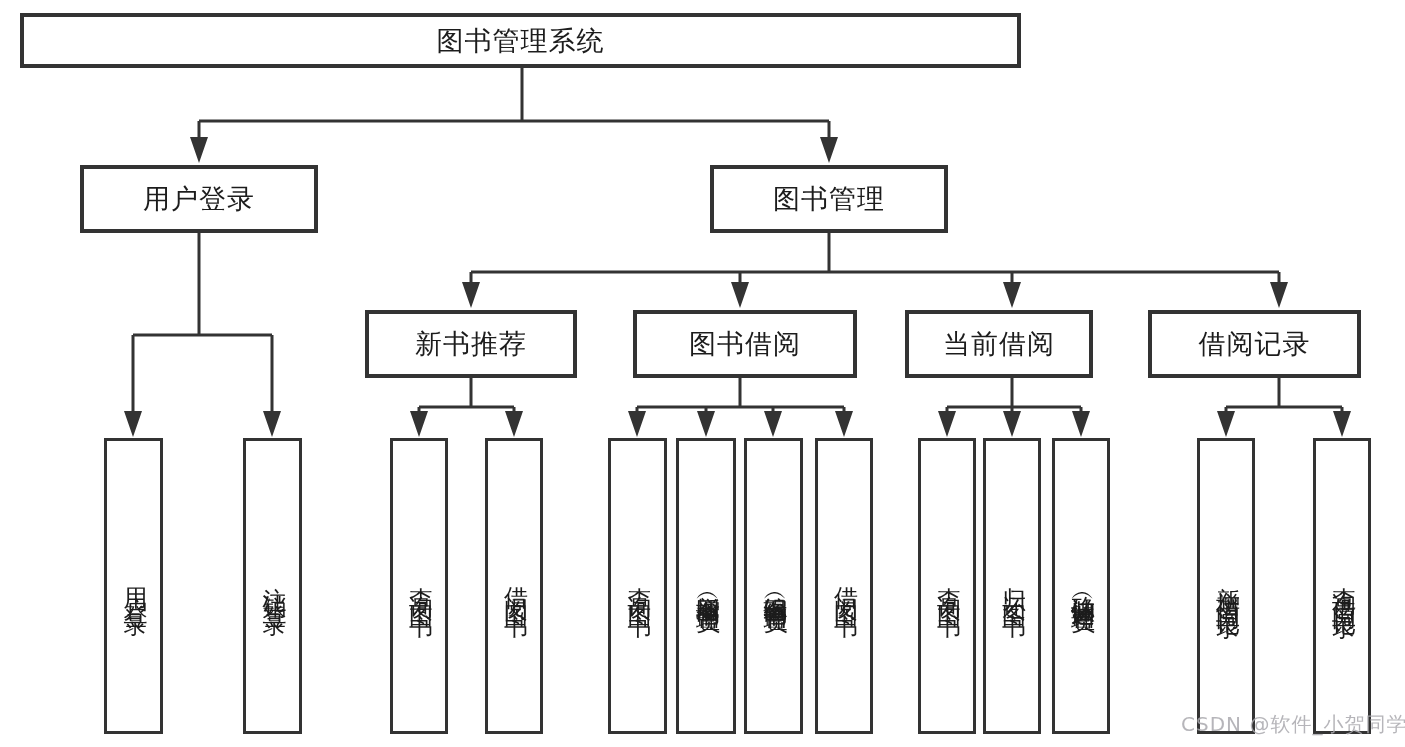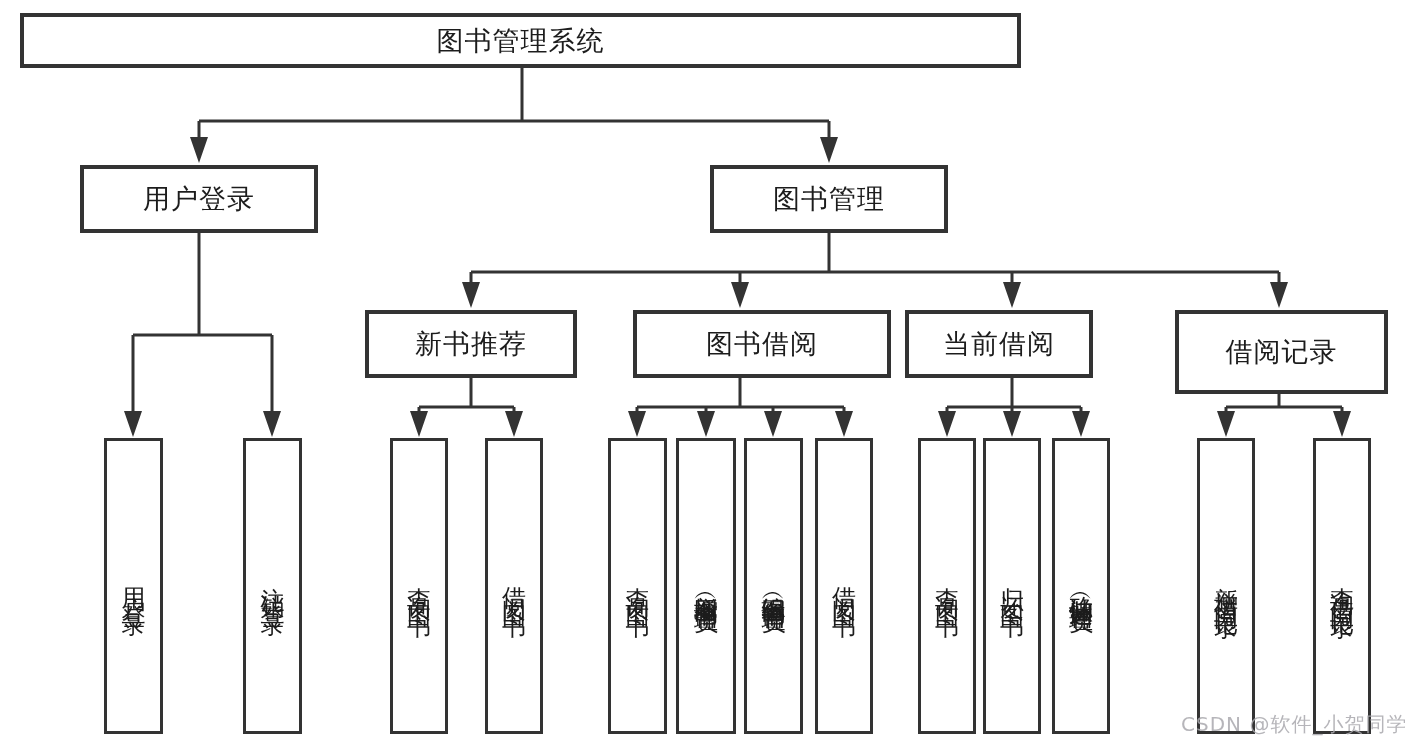--- a/index.html
+++ b/index.html
@@ -12,20 +12,21 @@
   }
   #wires{position:absolute;left:0;top:0;width:1405px;height:747px;pointer-events:none;}
   .box{
     position:absolute;
     background:#ffffff;
     border:3px solid #333333;
     box-sizing:border-box;
     display:flex;align-items:center;justify-content:center;
     color:#1c1c1c;
     z-index:2;
+    font-family:Liberation Mono, monospace;
   }
   .hbox{border-width:4px;font-size:27px;letter-spacing:1px;}
   .tall{top:438px;height:296px;font-size:24px;border-width:3px;}
   .vtext{writing-mode:vertical-rl;line-height:1;}
   .ls4 .vtext{letter-spacing:9px;}
   .ls6 .vtext{letter-spacing:6px;}
   .ls10 .vtext{letter-spacing:2px;}
   .watermark{
     position:absolute;left:1181px;top:711px;
     font-size:20px;letter-spacing:1px;
@@ -80,27 +81,27 @@
   <div class="box hbox" style="left:80px;top:165px;width:238px;height:68px">
     <span>用户登录</span>
   </div>
   <div class="box hbox" style="left:710px;top:165px;width:238px;height:68px">
     <span>图书管理</span>
   </div>
 
   <div class="box hbox" style="left:365px;top:310px;width:212px;height:68px">
     <span>新书推荐</span>
   </div>
-  <div class="box hbox" style="left:633px;top:310px;width:258px;height:68px">
+  <div class="box hbox" style="left:633px;top:310px;width:224px;height:68px">
     <span>图书借阅</span>
   </div>
   <div class="box hbox" style="left:905px;top:310px;width:188px;height:68px">
     <span>当前借阅</span>
   </div>
-  <div class="box hbox" style="left:1175px;top:310px;width:213px;height:84px">
+  <div class="box hbox" style="left:1148px;top:310px;width:213px;height:68px">
     <span>借阅记录</span>
   </div>
 
   <div class="box tall ls4" style="left:104px;width:59px">
     <span class="vtext">用户登录</span>
   </div>
   <div class="box tall ls4" style="left:243px;width:59px">
     <span class="vtext">注销登录</span>
   </div>
 

